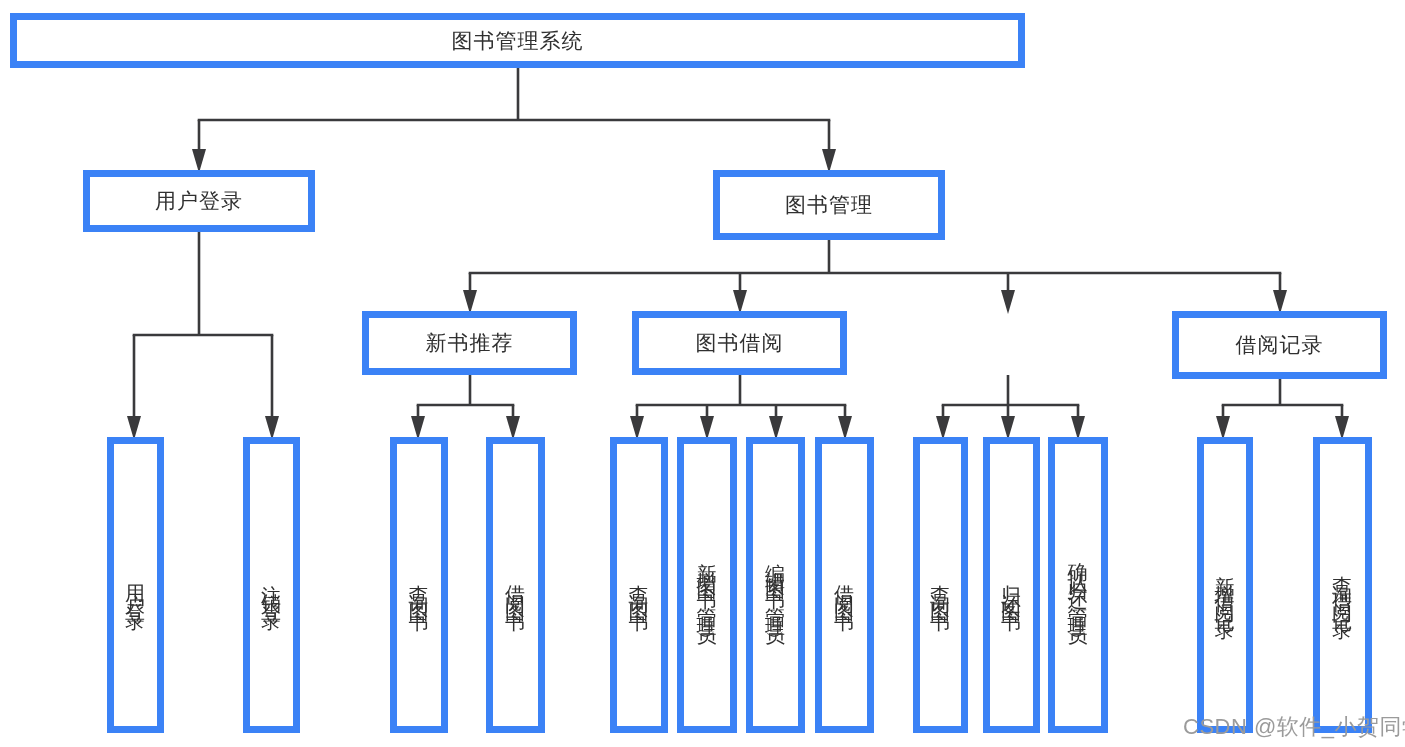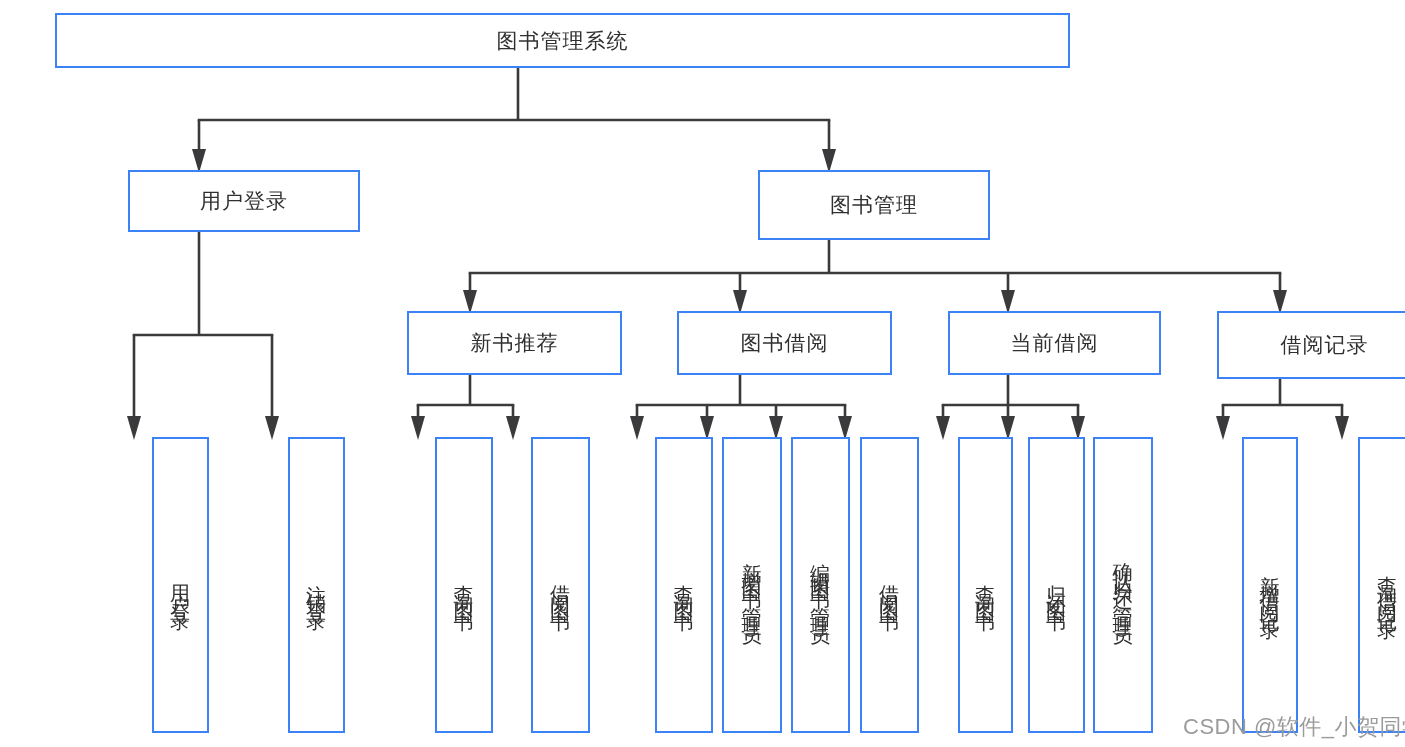--- a/index.html
+++ b/index.html
@@ -3,24 +3,23 @@
 <meta charset="utf-8">
 <style>
   html,body { margin:0; padding:0; background:#ffffff; }
   .stage {
     position:relative; width:1405px; height:747px;
     background:#ffffff; overflow:hidden;
     font-family:"Liberation Sans","DejaVu Sans",sans-serif;
   }
   .node {
     position:absolute; box-sizing:border-box;
-    border:2px solid #3b82f6; background:#ffffff;
+    border:7px solid #3b82f6; background:#ffffff;
     display:flex; align-items:center; justify-content:center;
     color:#303030;
-    margin-left:45px;
   }
   .hbox { font-size:21px; letter-spacing:1px; white-space:nowrap; }
   .vbox {
     writing-mode:vertical-rl; text-orientation:mixed;
     font-size:20px; letter-spacing:9px; line-height:1;
     padding-top:4px;
   }
   #connectors { position:absolute; left:0; top:0; pointer-events:none; }
   .watermark {
     position:absolute; left:1183px; top:712px;
@@ -88,21 +87,20 @@
       <polygon points="1342,440 1335,416 1349,416" fill="#3a3a3c"></polygon>
     </svg>
 
   <div class="node hbox" style="left:10px; top:13px; width:1015px; height:55px;">图书管理系统</div>
 
   <div class="node hbox" style="left:83px; top:170px; width:232px; height:62px;">用户登录</div>
   <div class="node hbox" style="left:713px; top:170px; width:232px; height:70px;">图书管理</div>
 
   <div class="node hbox" style="left:632px; top:311px; width:215px; height:64px;">图书借阅</div>
   <div class="node hbox" style="left:362px; top:311px; width:215px; height:64px;">新书推荐</div>
-  <div class="node hbox" style="left:903px; top:311px; width:213px; height:64px;">当前借阅</div>
   <div class="node hbox" style="left:1172px; top:311px; width:215px; height:68px;">借阅记录</div>
 
   <div class="node vbox" style="left:107px; top:437px; width:57px; height:296px;">用户登录</div>
   <div class="node vbox" style="left:243px; top:437px; width:57px; height:296px;">注销登录</div>
 
   <div class="node vbox" style="left:390px; top:437px; width:58px; height:296px;">查询图书</div>
   <div class="node vbox" style="left:486px; top:437px; width:59px; height:296px;">借阅图书</div>
 
   <div class="node vbox" style="left:610px; top:437px; width:58px; height:296px;">查询图书</div>
   <div class="node vbox" style="left:677px; top:437px; width:60px; height:296px;">新增图书（管理员）</div>

